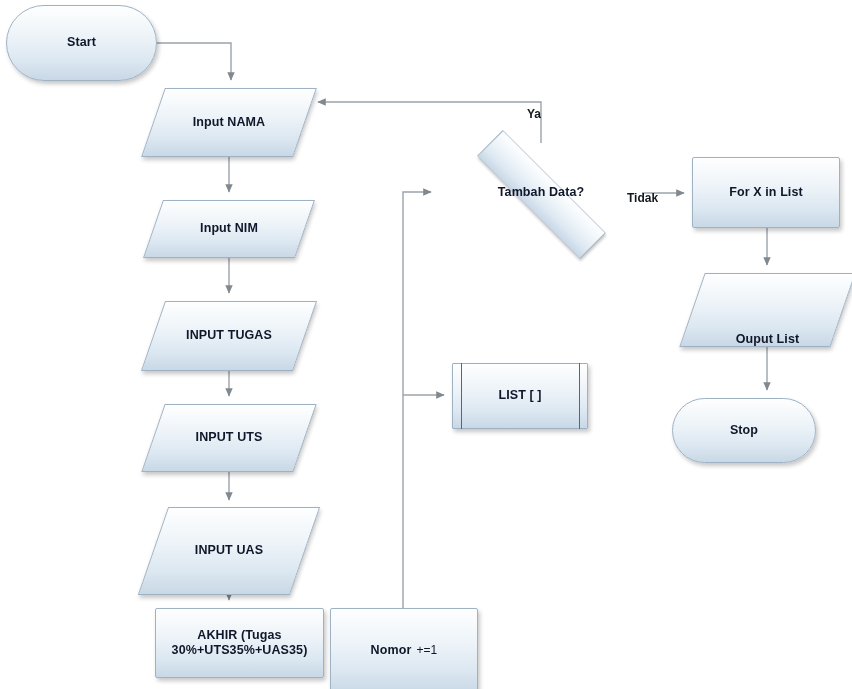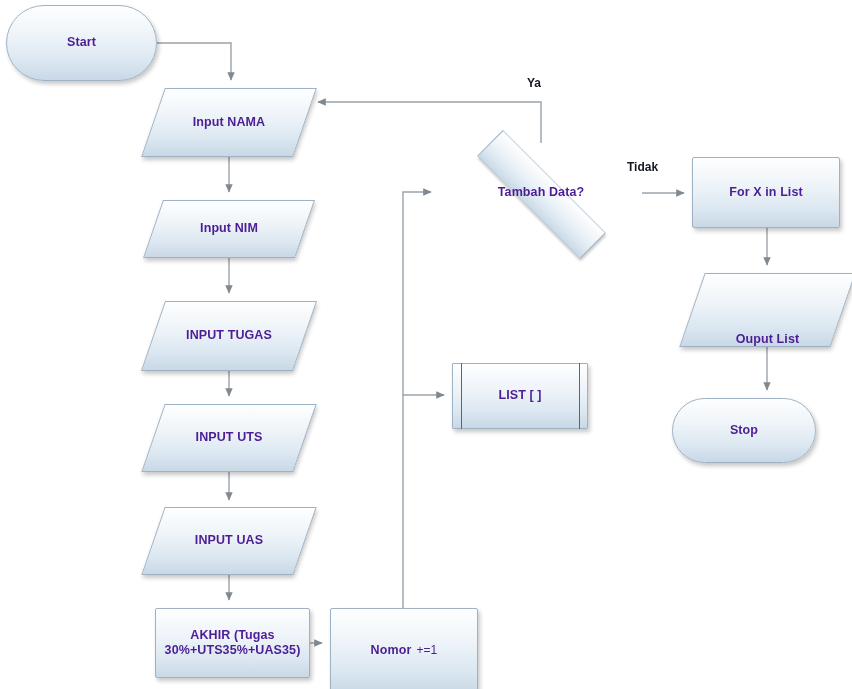--- a/index.html
+++ b/index.html
@@ -28,21 +28,21 @@
     pointer-events: none;
   }
   
   .node {
     position: absolute;
     box-sizing: border-box;
     display: flex;
     align-items: center;
     justify-content: center;
     text-align: center;
-    color: #4c1d95;
+    color: #0f172a;
     font-size: 12.5px;
     font-weight: bold;
     letter-spacing: .1px;
     line-height: 1.22;
     z-index: 3;
   }
   .node .lbl {
     position: relative;
     z-index: 4;
     padding: 0 6px;
@@ -120,20 +120,21 @@
   .pred .bar.l { left: 9px; }
   .pred .bar.r { right: 8px; }
   
   .edge-label {
     position: absolute;
     font-size: 12px;
     font-weight: bold;
     color: #14181f;
     z-index: 6;
     white-space: nowrap;
+    margin-top: 31px;
   }
   .lite {
     font-weight: normal;
     font-size: 12px;
   }
 </style>
 </head>
 <body>
 
 <div id="canvas">
@@ -195,26 +196,26 @@
   <div class="node par" style="left:153px; top:301px; width:152px; height:70px;">
     <span class="sk"></span>
     <span class="lbl">INPUT TUGAS</span>
   </div>
 
   <div class="node par" style="left:153px; top:404px; width:152px; height:68px;">
     <span class="sk"></span>
     <span class="lbl">INPUT UTS</span>
   </div>
 
-  <div class="node par" style="left:153px; top:507px; width:152px; height:68px;">
+  <div class="node par" style="left:153px; top:507px; width:152px; height:88px;">
     <span class="sk"></span>
     <span class="lbl">INPUT UAS</span>
   </div>
 
-  <div class="node rect" style="left:155px; top:608px; width:155px; height:70px;">
+  <div class="node rect" style="left:155px; top:608px; width:169px; height:70px;">
     <span class="sk"></span>
     <span class="lbl">AKHIR (Tugas
 30%+UTS35%+UAS35)</span>
   </div>
 
   <div class="node rect" style="left:330px; top:608px; width:148px; height:86px;">
     <span class="sk"></span>
     <span class="lbl"><span>Nomor</span><span class="lite" style="margin-left:5px;">+=1</span></span>
   </div>
 

